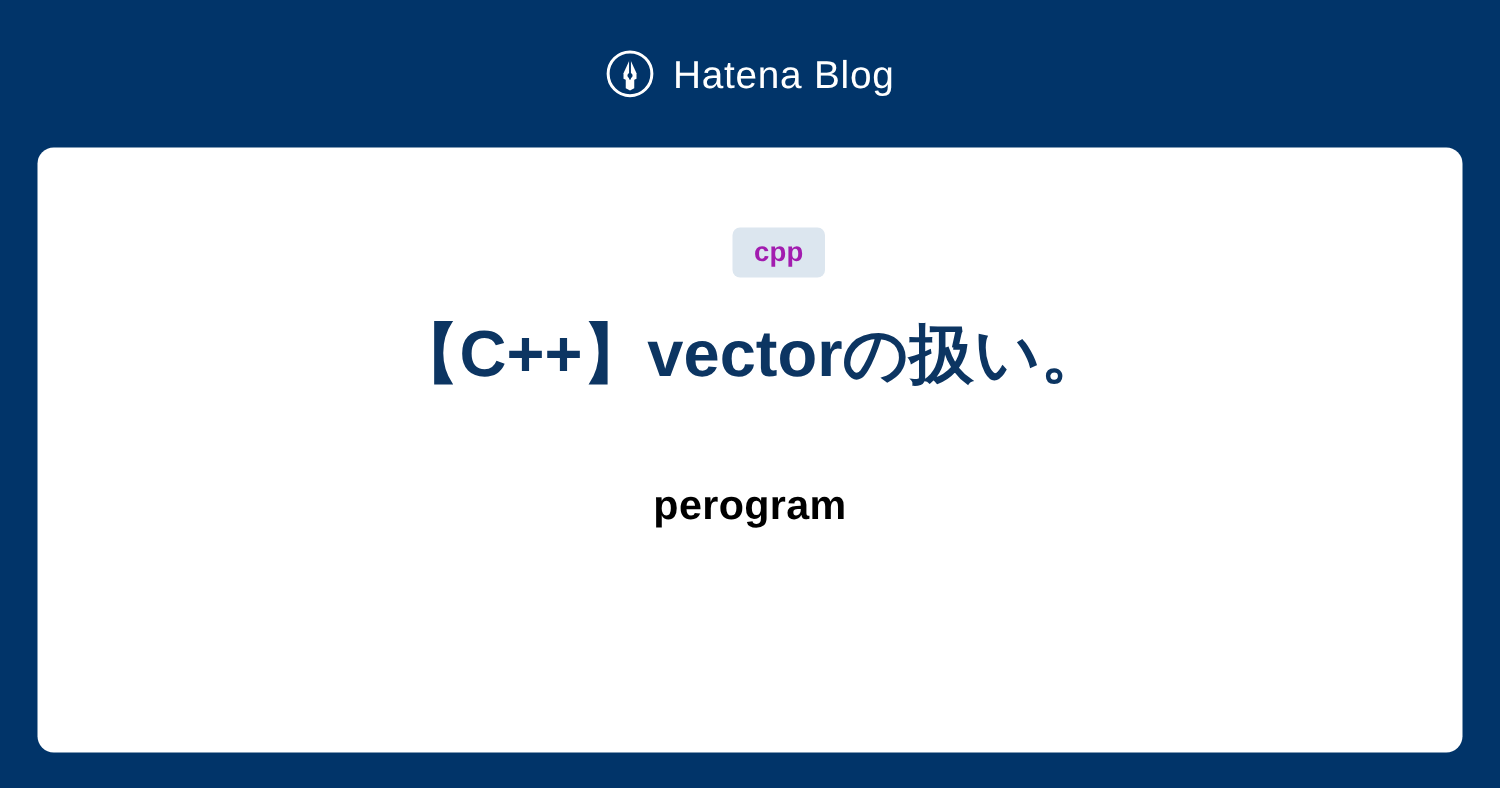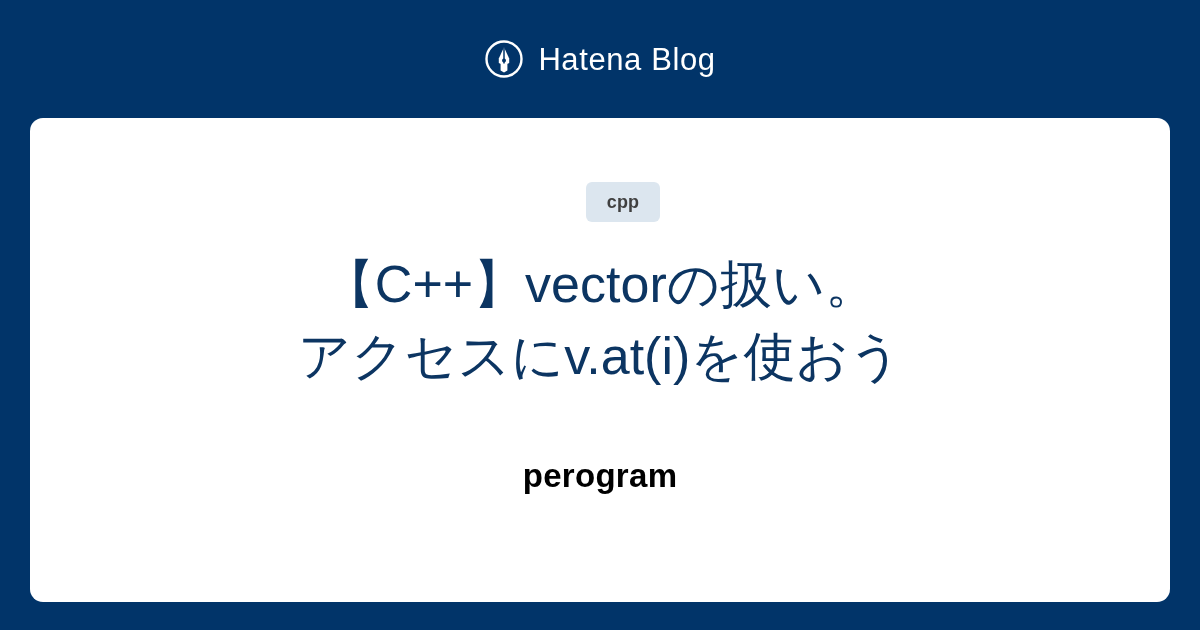--- a/index.html
+++ b/index.html
@@ -80,37 +80,37 @@
   }
   .category-tag {
     display: inline-flex;
     align-items: center;
     justify-content: center;
     min-width: 74px;
     height: 40px;
     padding: 0 15px;
     background: #dce6ef;
     border-radius: 6px;
-    color: #404040;
-    font-size: 18px;
+    color: #a21caf;
+    font-size: 22px;
     font-weight: 700;
     line-height: 1;
     letter-spacing: 0.2px;
     box-sizing: border-box;
     margin-left: 46px;
   }
 
   
   .entry-title {
     margin-top: 26px;
     width: 700px;
     text-align: center;
     color: #0c3562;
     font-size: 52px;
-    font-weight: 400;
+    font-weight: 700;
     line-height: 72px;
     letter-spacing: 0px;
     word-break: break-word;
   }
   .entry-title .title-line {
     display: block;
     white-space: nowrap;
   }
 
   
@@ -144,21 +144,20 @@
 
   <div class="entry-card">
     <div class="card-inner">
 
       <div class="tag-row">
         <span class="category-tag">cpp</span>
       </div>
 
       <h1 class="entry-title">
         <span class="title-line">【C++】vectorの扱い。</span>
-        <span class="title-line">アクセスにv.at(i)を使おう</span>
       </h1>
 
       <div class="blog-title">perogram</div>
 
     </div>
   </div>
 
 </div>
 
 </body></html>

